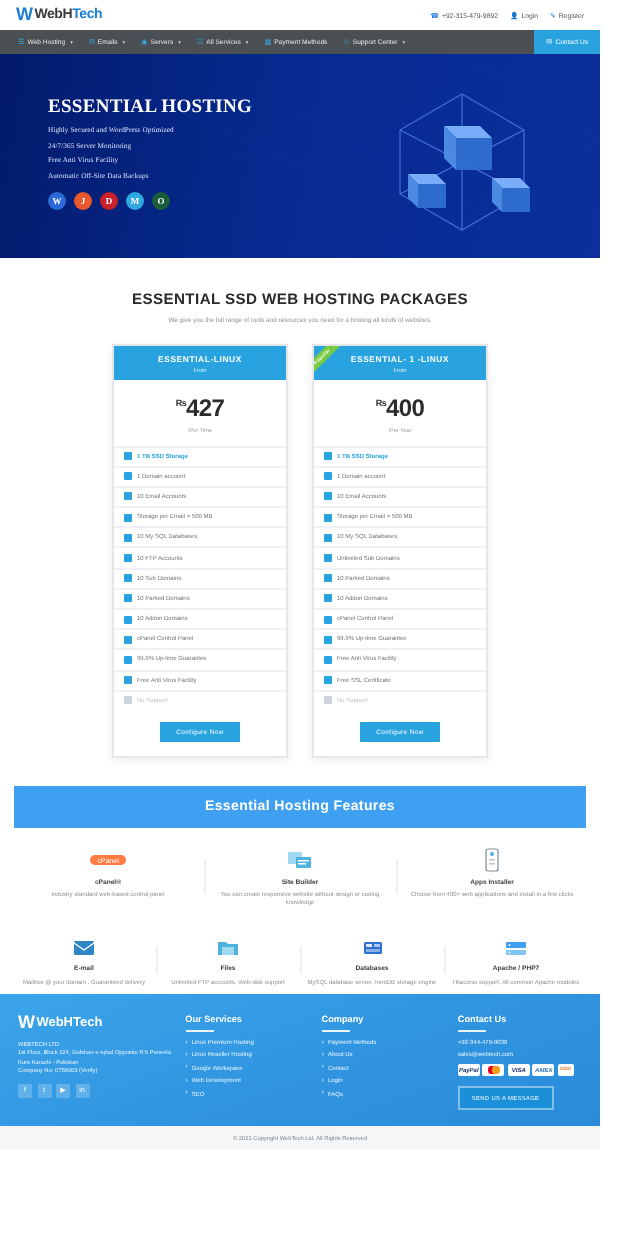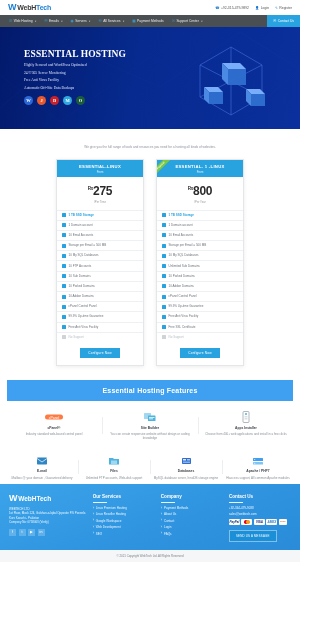--- a/index.html
+++ b/index.html
@@ -293,31 +293,32 @@
         <span class="hi i1">W</span>
         <span class="hi i2">J</span>
         <span class="hi i3">D</span>
         <span class="hi i4">M</span>
         <span class="hi i5">O</span>
       </div>
     </div>
   </div>
 
   <div class="pricing">
+    <div class="sec-title">ESSENTIAL SSD WEB HOSTING PACKAGES</div>
     <div class="sec-sub">We give you the full range of tools and resources you need for a hosting all kinds of websites.</div>
 
     <div class="cards">
 
       <div class="card">
         <div class="card-head">
           <div class="title">ESSENTIAL-LINUX</div>
           <div class="from">From</div>
         </div>
         <div class="price-wrap">
-          <div class="price"><span class="cur">₨</span><span>275</span></div>
+          <div class="price"><span class="cur">₨</span><span>427</span></div>
           <div class="per">/Per Time</div>
         </div>
         <ul class="feat">
           <li class="hl">
               <span class="fi"></span>
               <span>1 TB SSD Storage</span>
             </li>
           <li>
               <span class="fi"></span>
               <span>1 Domain account</span>
@@ -372,21 +373,21 @@
         </div>
       </div>
 
       <div class="card">
         <div class="card-head">
           <div class="ribbon">Popular</div>
           <div class="title">ESSENTIAL- 1 -LINUX</div>
           <div class="from">From</div>
         </div>
         <div class="price-wrap">
-          <div class="price"><span class="cur">₨</span><span>800</span></div>
+          <div class="price"><span class="cur">₨</span><span>400</span></div>
           <div class="per">/Per Year</div>
         </div>
         <ul class="feat">
           <li class="hl">
               <span class="fi"></span>
               <span>1 TB SSD Storage</span>
             </li>
           <li>
               <span class="fi"></span>
               <span>1 Domain account</span>

